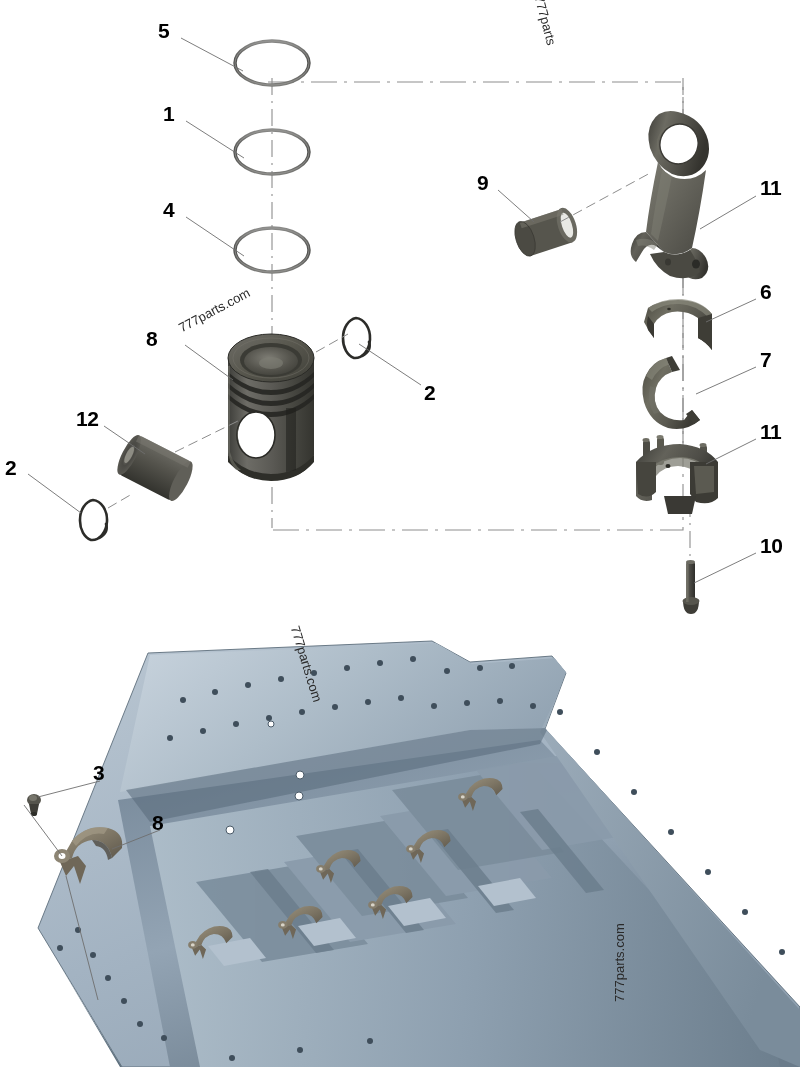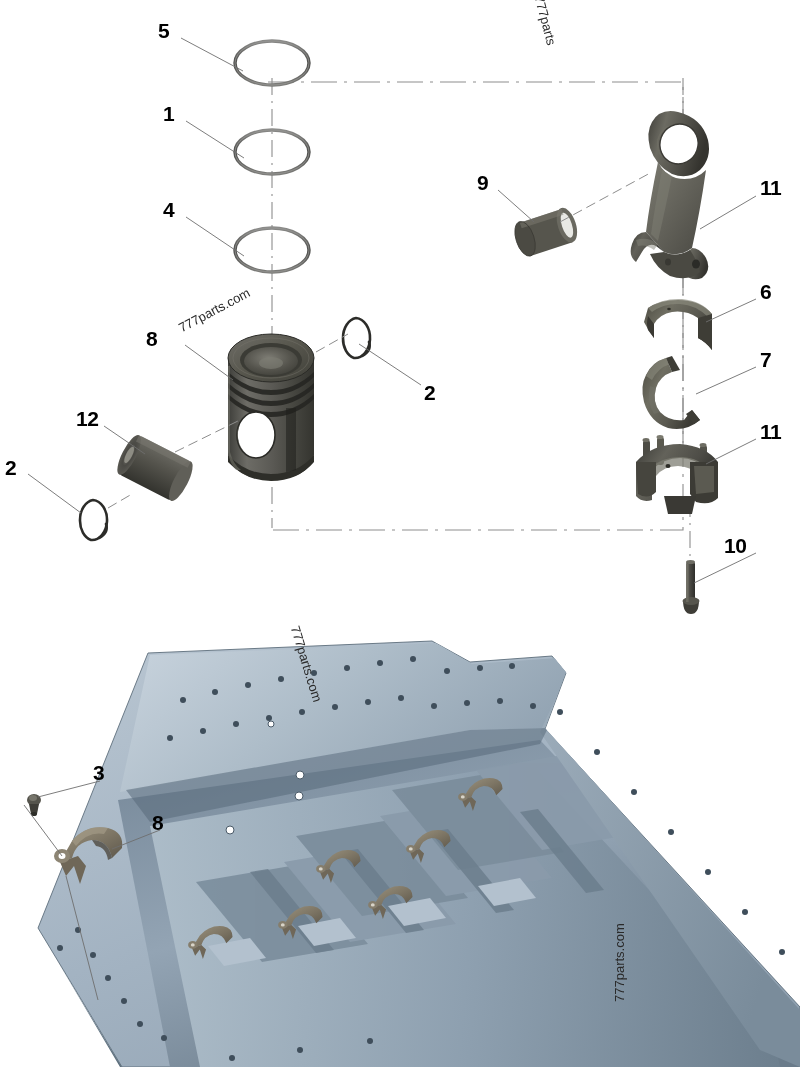--- a/index.html
+++ b/index.html
@@ -491,21 +491,21 @@
 <div class="callout" style="left:163px;top:199px;">4</div>
 <div class="callout" style="left:146px;top:328px;">8</div>
 <div class="callout" style="left:424px;top:382px;">2</div>
 <div class="callout" style="left:76px;top:408px;">12</div>
 <div class="callout" style="left:5px;top:457px;">2</div>
 <div class="callout" style="left:477px;top:172px;">9</div>
 <div class="callout" style="left:760px;top:177px;">11</div>
 <div class="callout" style="left:760px;top:281px;">6</div>
 <div class="callout" style="left:760px;top:349px;">7</div>
 <div class="callout" style="left:760px;top:421px;">11</div>
-<div class="callout" style="left:724px;top:535px;">10</div>
+<div class="callout" style="left:760px;top:535px;">10</div>
 <div class="callout" style="left:93px;top:762px;">3</div>
 <div class="callout" style="left:152px;top:812px;">8</div>
 
 <div class="wm" style="left:546px;top:-6px;transform:rotate(75deg);">777parts</div>
 <div class="wm" style="left:176px;top:322px;transform:rotate(-28deg);">777parts.com</div>
 <div class="wm" style="left:302px;top:624px;transform:rotate(73deg);">777parts.com</div>
 <div class="wm" style="left:612px;top:1002px;transform:rotate(-90deg);">777parts.com</div>
 
 </div>
 

